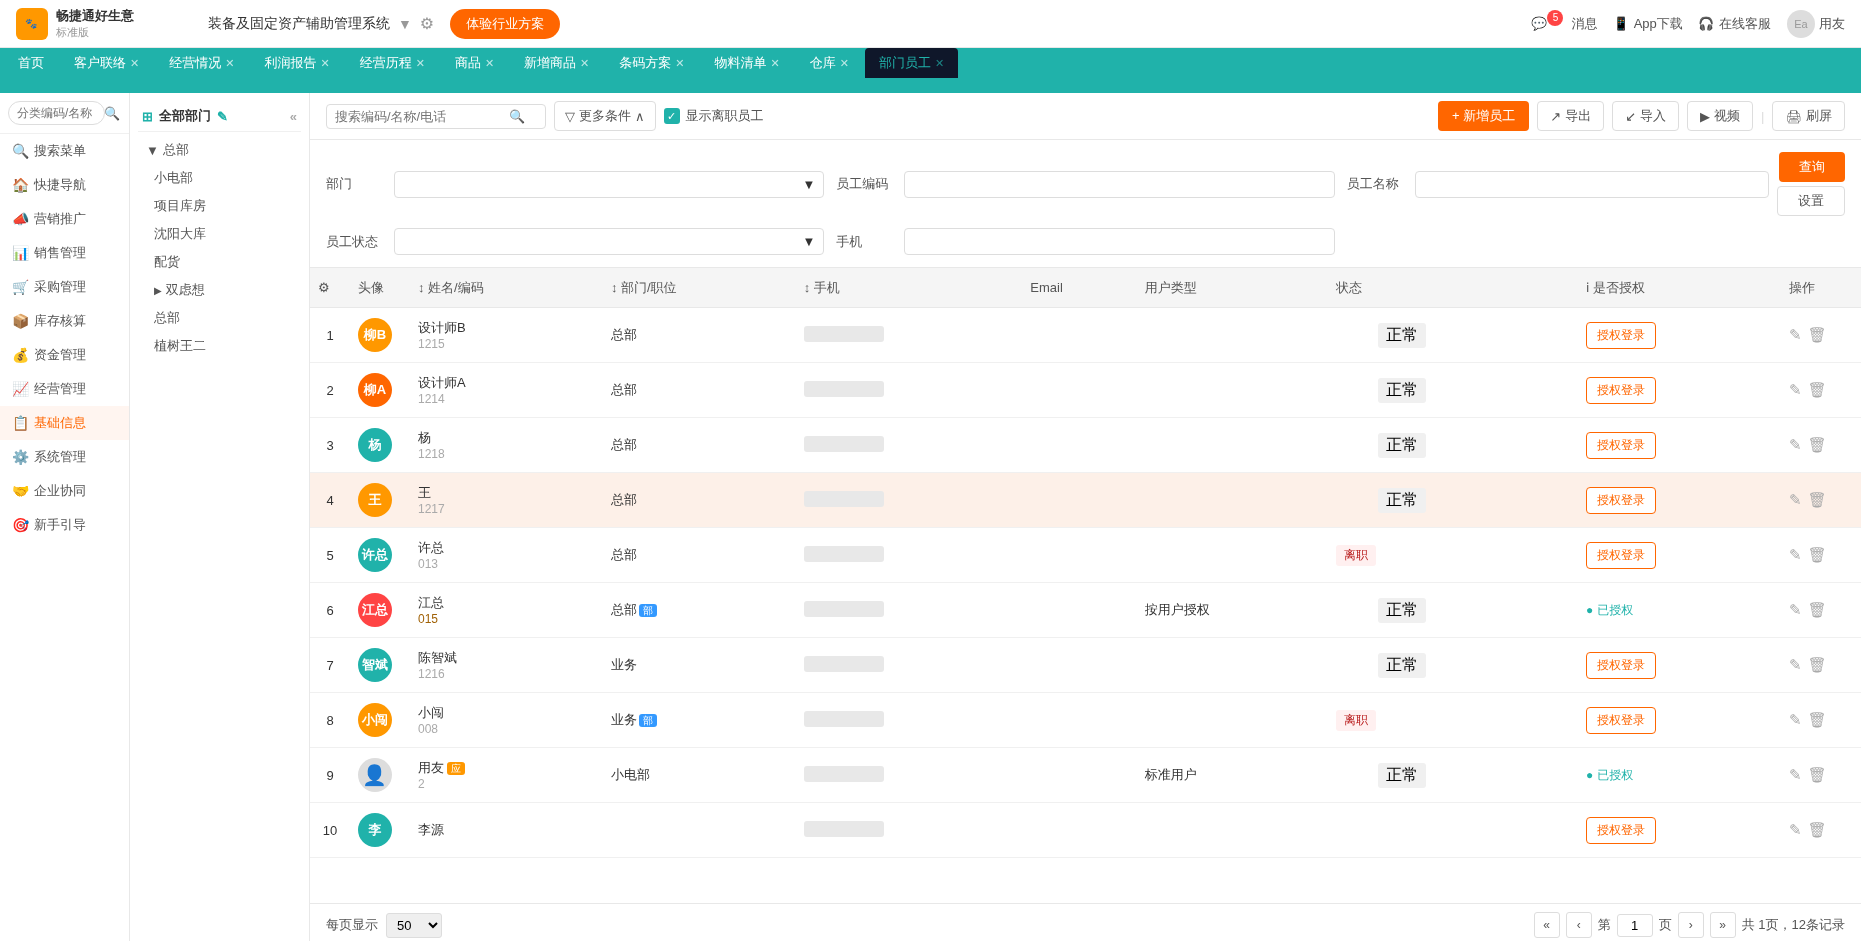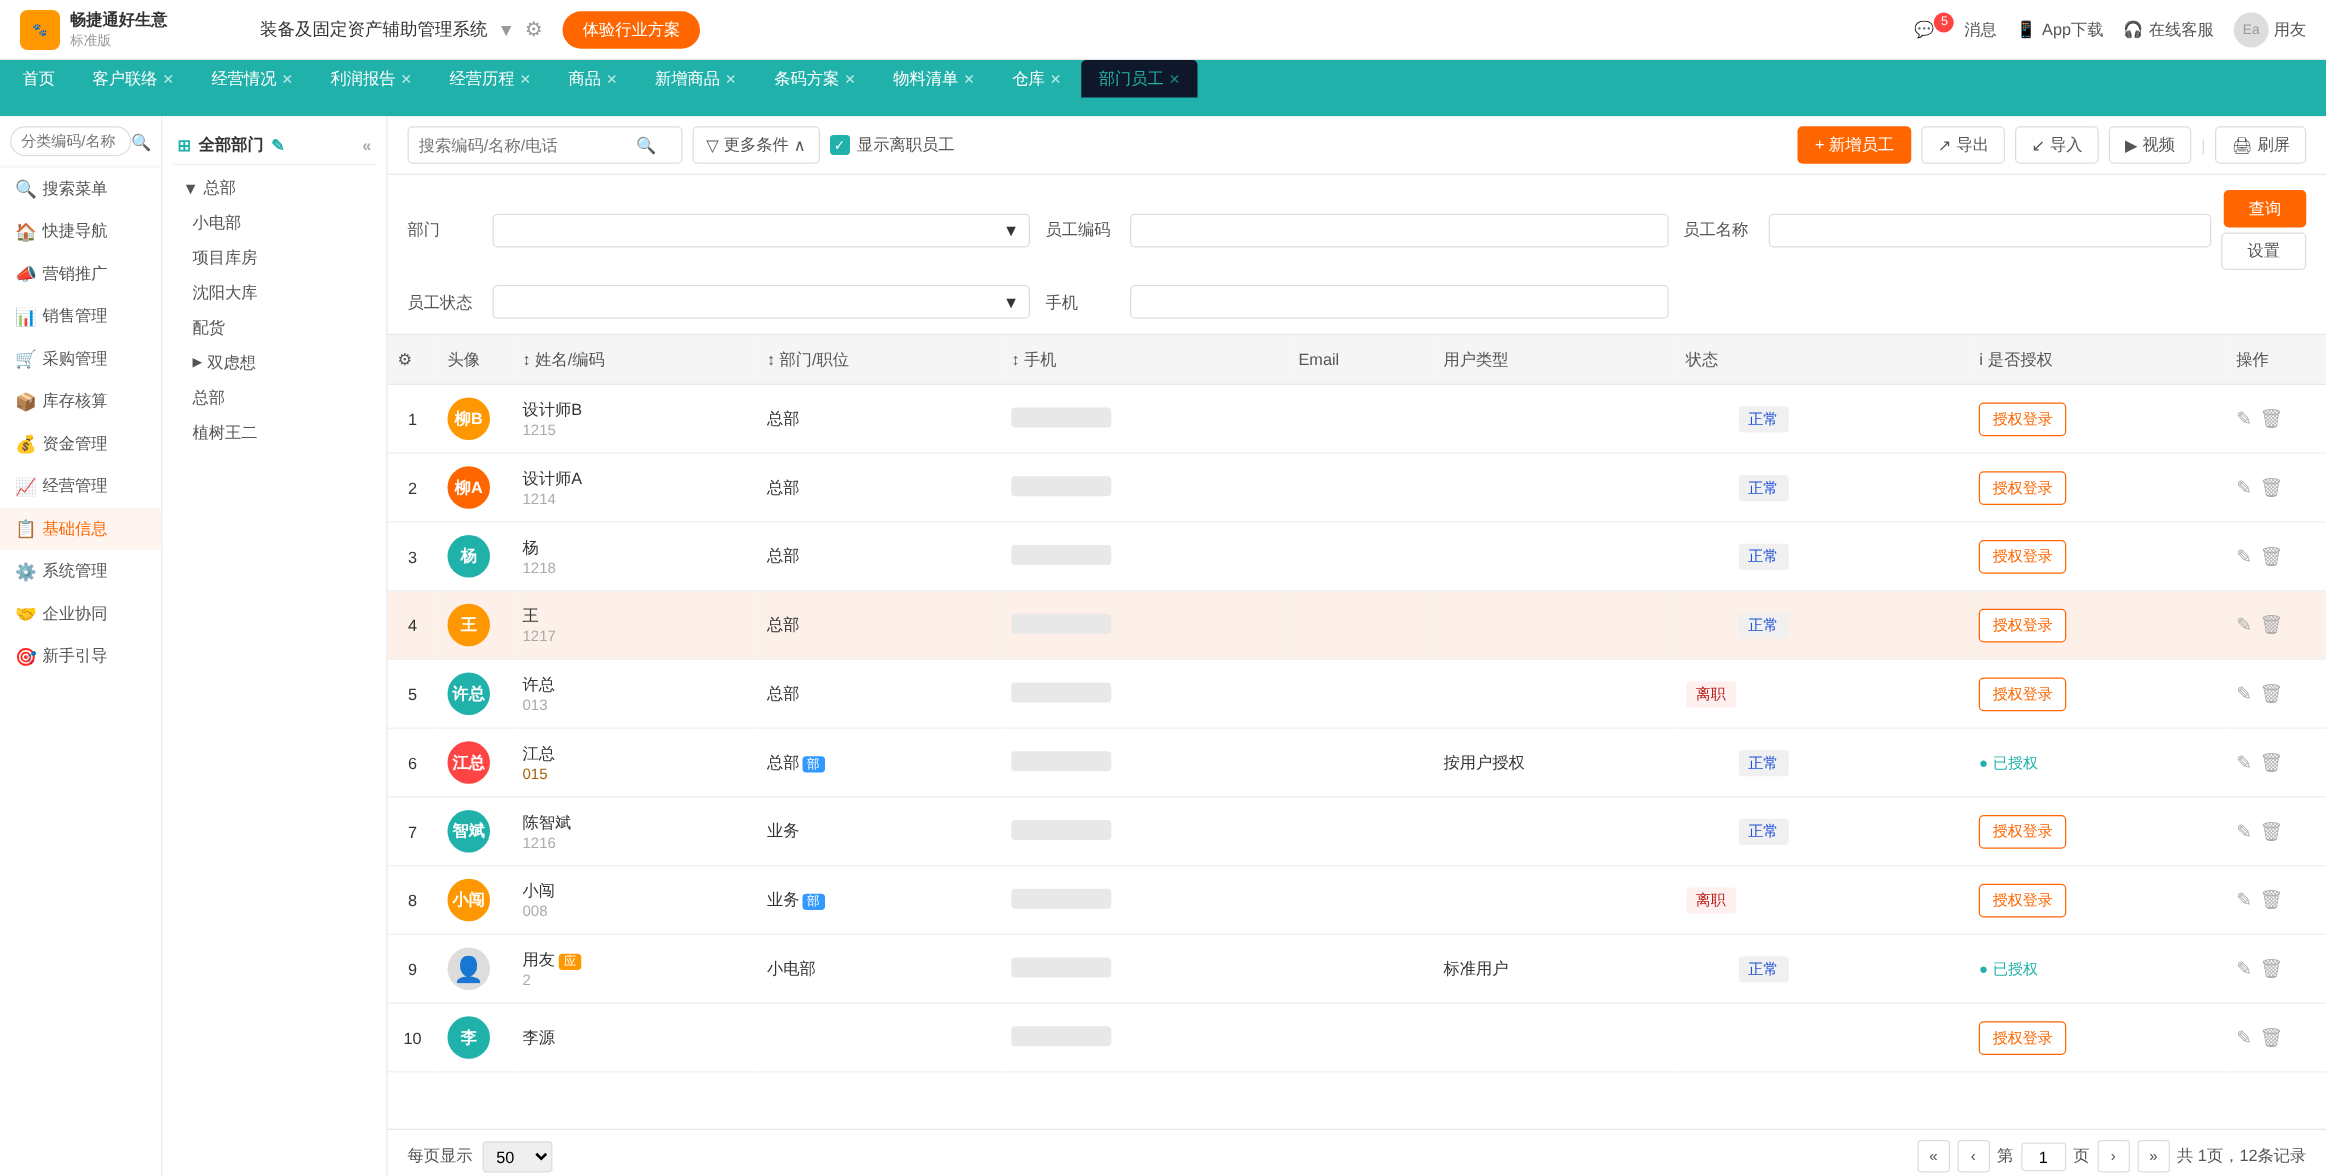--- a/index.html
+++ b/index.html
@@ -183,20 +183,21 @@
       flex-direction: column;
       overflow: hidden;
     }
 
     
     .toolbar {
       background: #fff;
       padding: 8px 16px;
       border-bottom: 1px solid #e8e8e8;
       display: flex;
+      align-items: center;
       gap: 8px;
     }
     .search-input-wrap {
       display: flex;
       align-items: center;
       border: 1px solid #ddd;
       border-radius: 4px;
       padding: 4px 8px;
       gap: 4px;
       min-width: 220px;
@@ -371,25 +372,25 @@
     .avatar-circle {
       width: 34px; height: 34px;
       border-radius: 50%;
       display: flex; align-items: center; justify-content: center;
       color: #fff;
       font-size: 13px;
       font-weight: bold;
       flex-shrink: 0;
     }
     .status-normal {
-      color: #1d4ed8;
+      color: #000000;
       background: #f0f0f0;
       border-radius: 3px;
       padding: 2px 8px;
-      font-size: 12px;
+      font-size: 16px;
       display: inline-block;
       margin-left: 42px;
     }
     .status-resigned {
       color: #b91c1c;
       background: #fff0f0;
       border-radius: 3px;
       padding: 2px 8px;
       font-size: 12px;
       display: inline-block;

